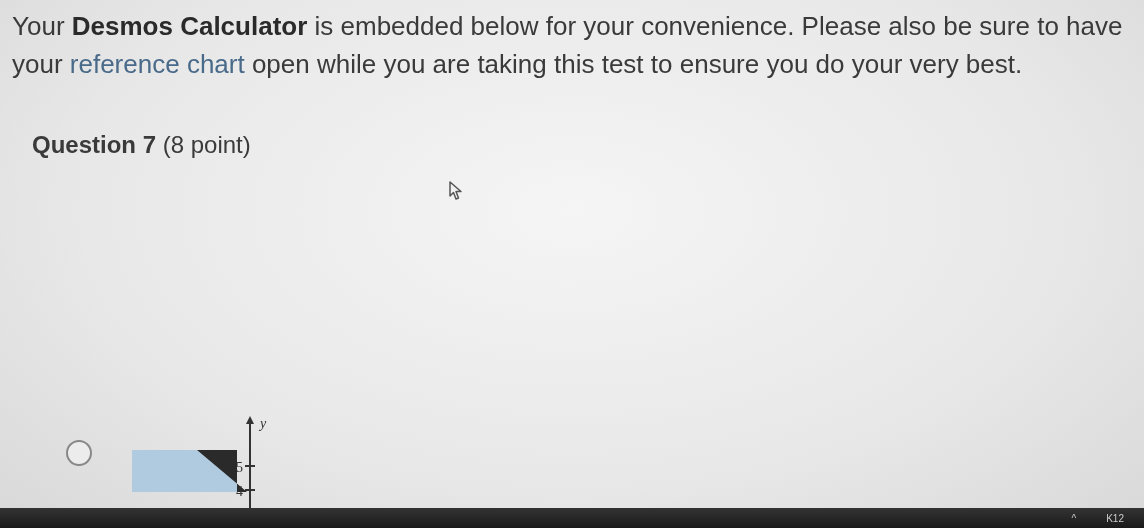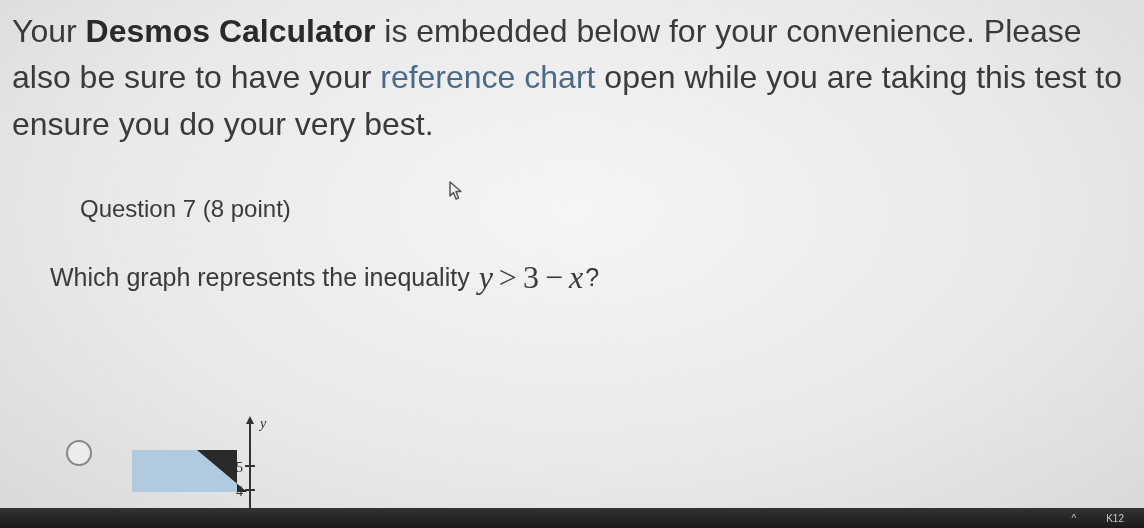--- a/index.html
+++ b/index.html
@@ -12,43 +12,42 @@
       height: 528px;
       font-family: -apple-system, BlinkMacSystemFont, 'Segoe UI', Helvetica, Arial, sans-serif;
       background: radial-gradient(ellipse at 50% 40%, #f5f5f5 0%, #e8e8e8 60%, #d8d8d8 100%);
       position: relative;
       overflow: hidden;
     }
     .content {
       padding: 8px 16px 0 12px;
     }
     .intro-text {
-      font-size: 32px;
+      font-size: 26px;
       line-height: 1.45;
       color: #3a3a3a;
       font-weight: 400;
       margin-bottom: 48px;
     }
     .intro-text .bold {
       font-weight: 700;
       color: #2a2a2a;
     }
     .intro-text .link {
       color: #4a6a8a;
       font-weight: 500;
     }
     .question-header {
       font-size: 24px;
       color: #3a3a3a;
       padding-left: 20px;
       margin-bottom: 36px;
     }
     .question-header .qnum {
-      font-weight: 400;
-      margin-left: 48px;
+      font-weight: 700;
     }
     .question-header .points {
       font-weight: 400;
     }
     .question-text {
       font-size: 25px;
       color: #3a3a3a;
       padding-left: 38px;
       font-weight: 400;
     }
@@ -146,23 +145,20 @@
     <svg width="18" height="22" viewBox="0 0 18 22">
       <path d="M2 2 L2 16 L5.5 12.5 L8 19 L10.5 18 L8 11.5 L13 11.5 Z" fill="none" stroke="#555" stroke-width="1.5" stroke-linejoin="round"></path>
     </svg>
   </div>
 
   <div class="question-header">
     <span class="qnum">Question 7</span>
     <span class="points">(8 point)</span>
   </div>
 
-  <div class="question-text">
-    <span>Which graph represents the inequality </span><span class="math"><span class="var">y</span><span class="op">&gt;</span><span class="num">3</span><span class="op">−</span><span class="var">x</span></span><span>?</span>
-  </div>
 </div>
 
 <div class="answer-row">
   <div class="radio-btn"></div>
   <div class="graph-thumb">
     <svg width="180" height="100" viewBox="0 0 180 100">
 
       <polygon points="0,40 105,40 105,82 0,82" fill="#b0cae0" stroke="none"></polygon>
       <polygon points="65,40 115,82 105,82 105,40" fill="#2a2a2a"></polygon>
 

